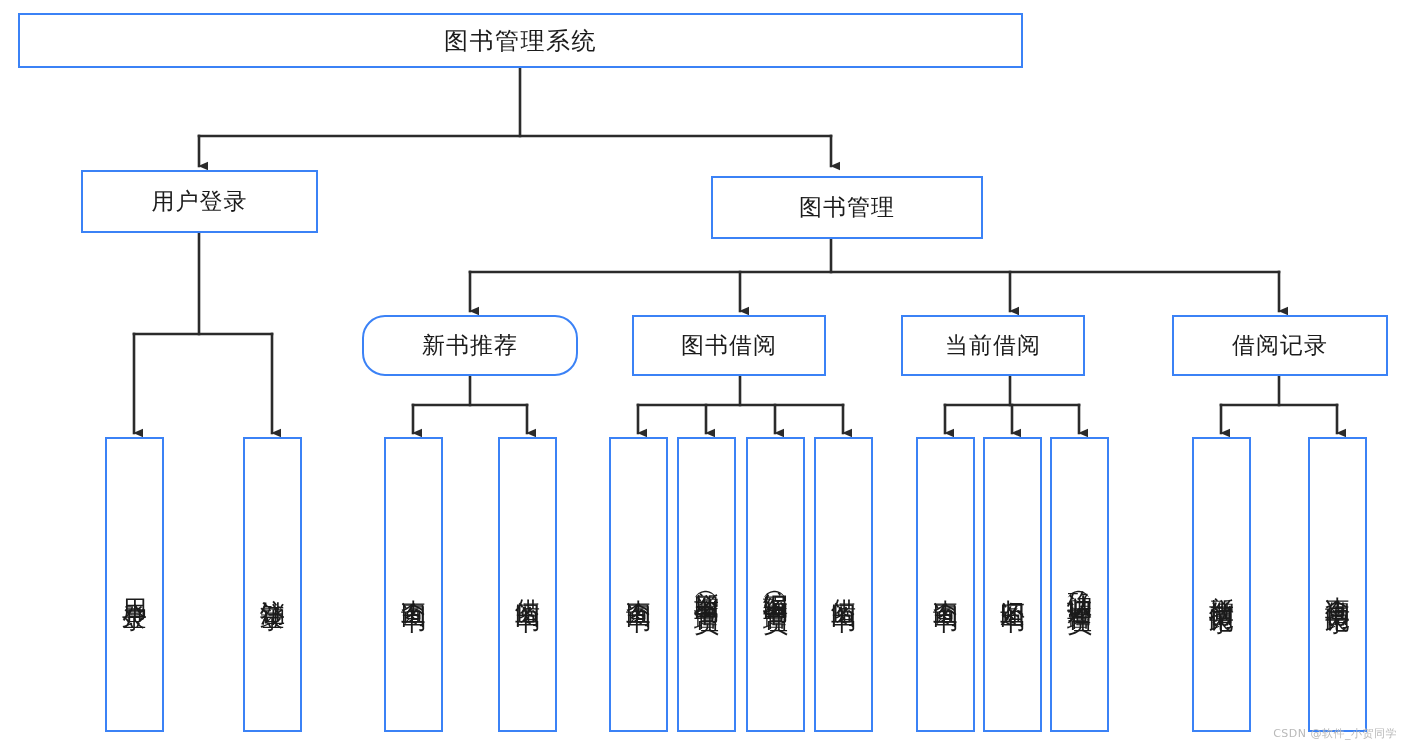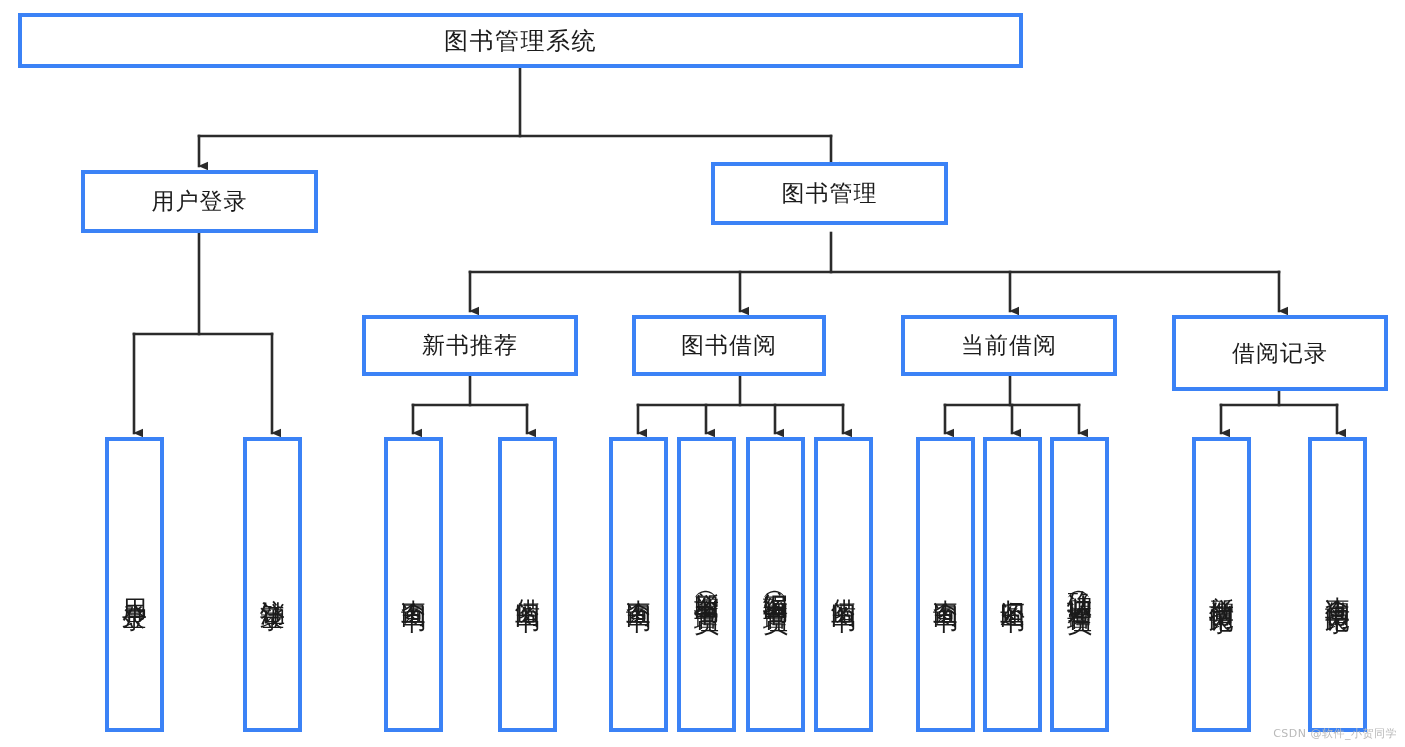--- a/index.html
+++ b/index.html
@@ -23,21 +23,21 @@
     left: 0;
     top: 0;
     width: 1405px;
     height: 747px;
     pointer-events: none;
   }
   .node {
     position: absolute;
     box-sizing: border-box;
     background: #ffffff;
-    border: 4px solid #3b82f6;
+    border: 2px solid #3b82f6;
     display: flex;
     align-items: center;
     justify-content: center;
     color: #1b1b1b;
     z-index: 3;
   }
   .node-h .node-label {
     font-size: 23px;
     line-height: 1.25;
     letter-spacing: 1px;
@@ -130,34 +130,34 @@
     </g>
   </svg>
 
   <div class="node node-h node-root" style="left:18px; top:13px; width:1005px; height:55px;">
     <span class="node-label">图书管理系统</span>
   </div>
 
   <div class="node node-h" style="left:81px; top:170px; width:237px; height:63px;">
     <span class="node-label">用户登录</span>
   </div>
-  <div class="node node-h" style="left:711px; top:162px; width:237px; height:63px;">
+  <div class="node node-h" style="left:711px; top:176px; width:272px; height:63px;">
     <span class="node-label">图书管理</span>
   </div>
 
-  <div class="node node-h" style="left:362px; top:315px; width:216px; height:61px;">
+  <div class="node node-h" style="left:362px; top:315px; width:216px; height:61px;border-radius:23px;">
     <span class="node-label">新书推荐</span>
   </div>
   <div class="node node-h" style="left:632px; top:315px; width:194px; height:61px;">
     <span class="node-label">图书借阅</span>
   </div>
-  <div class="node node-h" style="left:901px; top:315px; width:216px; height:61px;">
+  <div class="node node-h" style="left:901px; top:315px; width:184px; height:61px;">
     <span class="node-label">当前借阅</span>
   </div>
-  <div class="node node-h" style="left:1172px; top:315px; width:216px; height:76px;">
+  <div class="node node-h" style="left:1172px; top:315px; width:216px; height:61px;">
     <span class="node-label">借阅记录</span>
   </div>
 
   <div class="node node-v" style="left:105px; top:437px; width:59px; height:295px;">
     <span class="node-label">用户登录</span>
   </div>
   <div class="node node-v" style="left:243px; top:437px; width:59px; height:295px;">
     <span class="node-label">注销登录</span>
   </div>
 

